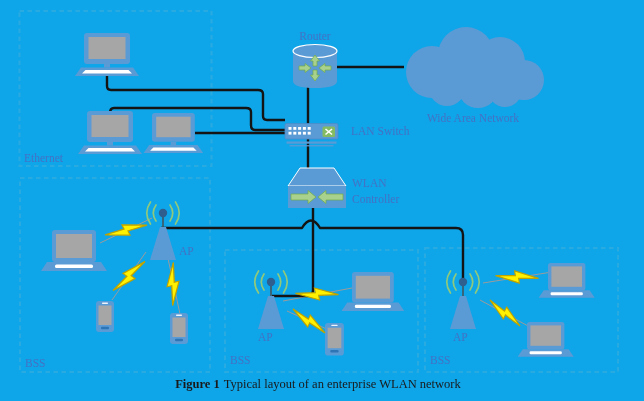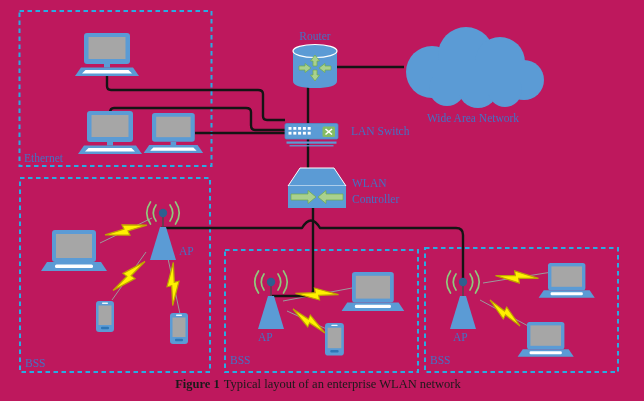--- a/index.html
+++ b/index.html
@@ -1,16 +1,16 @@
 <!DOCTYPE html>
 <html><head>
 <meta charset="utf-8">
 <style>
   html,body{margin:0;padding:0;background:#fff;}
-  #stage{position:relative;width:644px;height:401px;background:#be185d;overflow:hidden;
+  #stage{position:relative;width:644px;height:401px;background:#0ea5e9;overflow:hidden;
          font-family:"Liberation Serif", serif;}
   svg{position:absolute;left:0;top:0;}
   text{font-family:"Liberation Serif", serif;}
   .lbl{fill:#4472C4;font-size:11.5px;}
   .cap{fill:#1a1a1a;font-size:12.5px;}
   .zone{fill:none;stroke:#29ABE2;stroke-width:2;stroke-dasharray:4.5 3.5;}
   .cable{fill:none;stroke:#141414;stroke-width:2.4;stroke-linejoin:round;}
   .leader{stroke:#9b9b9b;stroke-width:1;}
   .blue{fill:#5B9BD5;}
   .screen{fill:#A6A6A6;}

